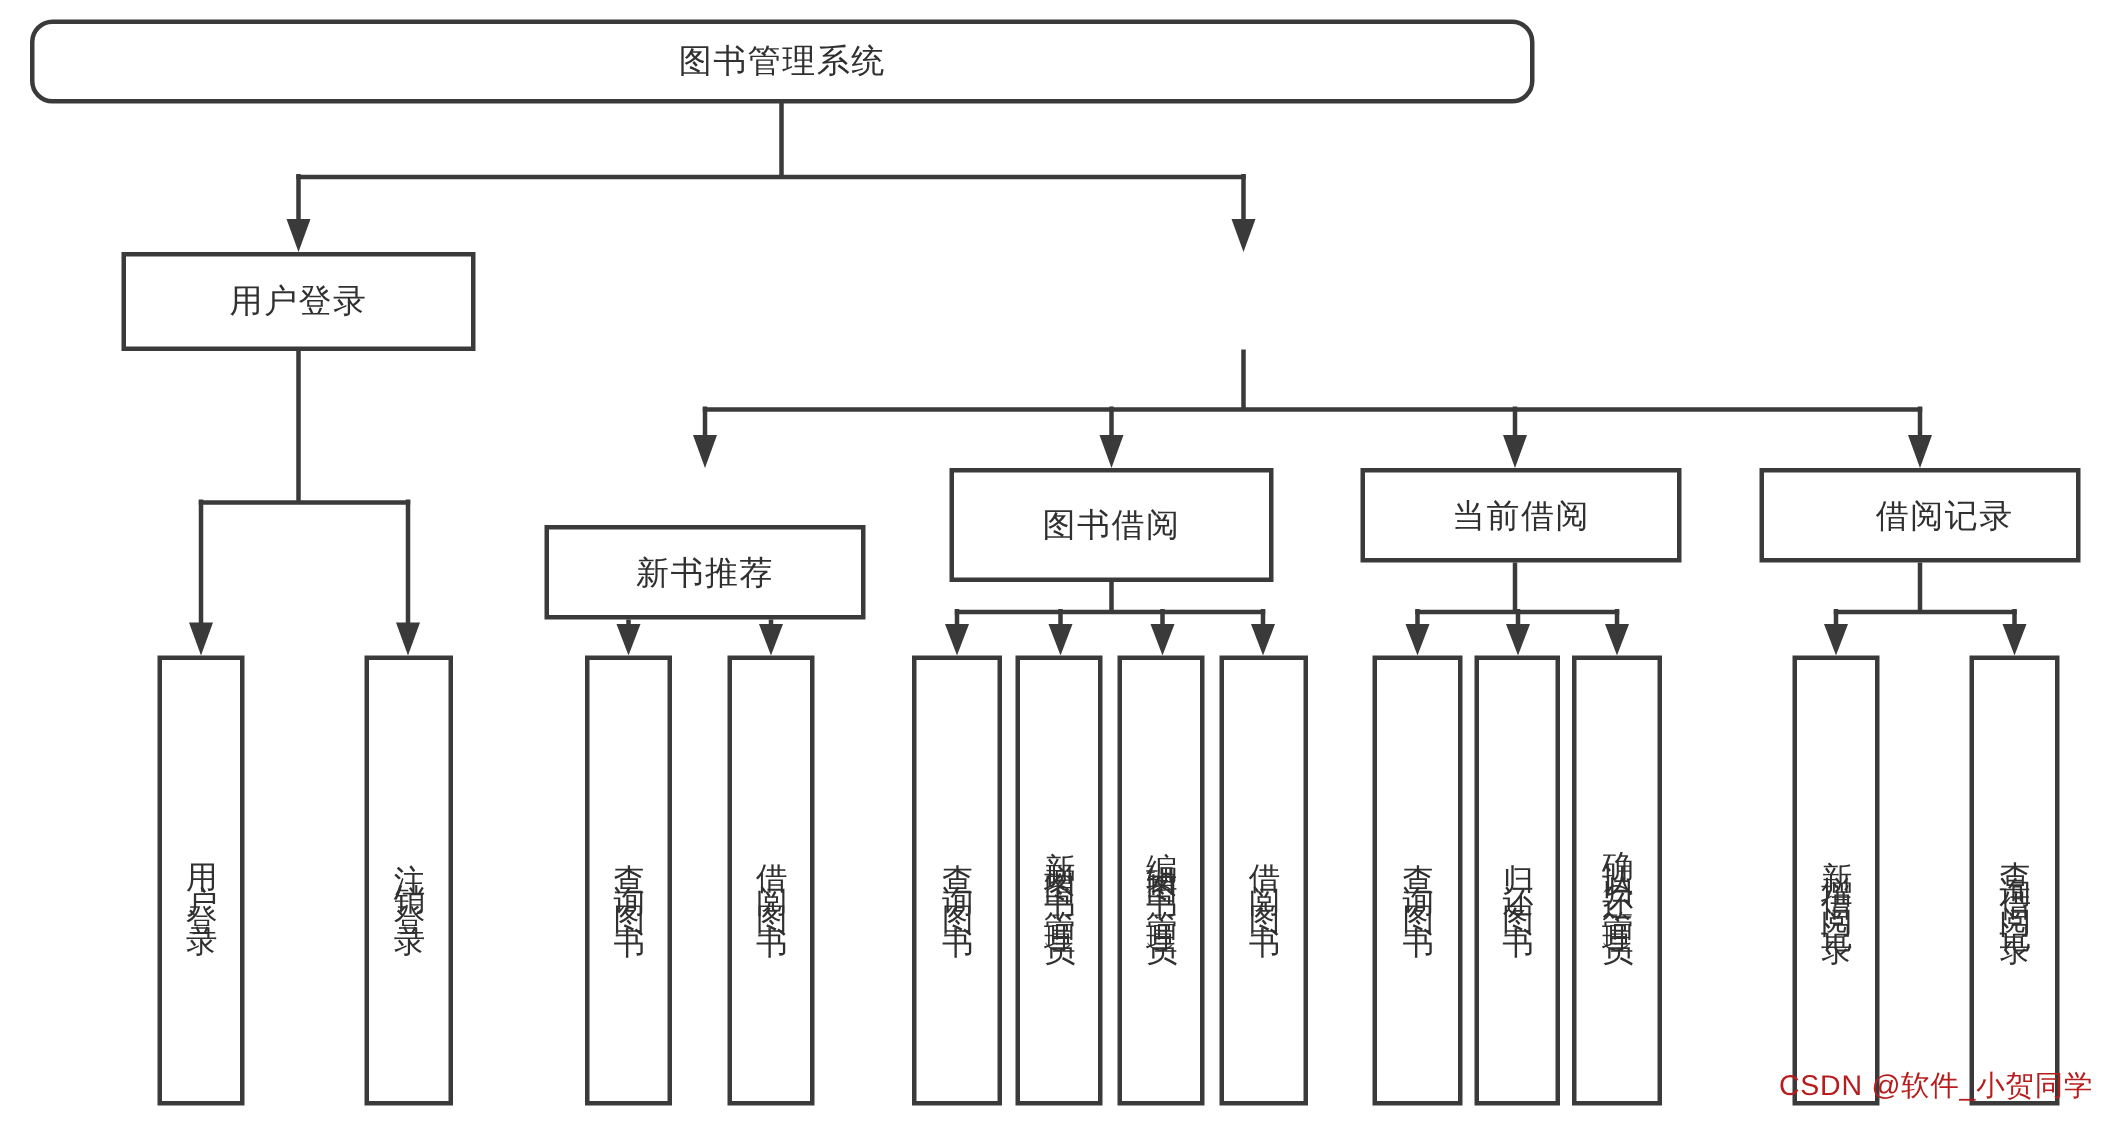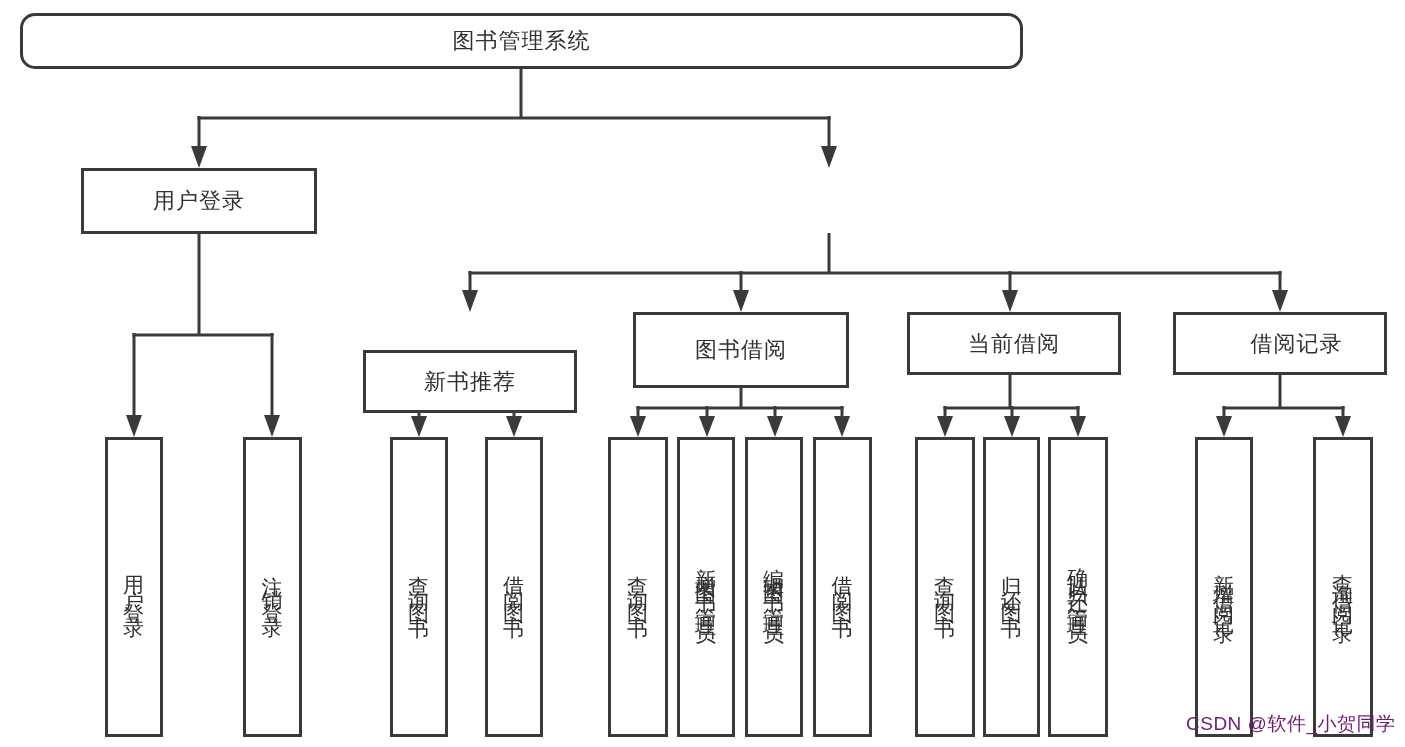--- a/index.html
+++ b/index.html
@@ -16,21 +16,21 @@
   .hlabel{font-size:22px;color:#303030;letter-spacing:1px;white-space:nowrap;}
   .vert span{
     writing-mode:vertical-rl;text-orientation:mixed;
     font-size:21px;color:#303030;letter-spacing:14px;line-height:1;
     white-space:nowrap;
   }
   .vert.v6 span{letter-spacing:10px;}
   .vert.v9 span{letter-spacing:8px;}
   #watermark{
     position:absolute;left:1186px;top:711px;z-index:2;
-    font-size:19px;color:#701a75;white-space:nowrap;letter-spacing:0.5px;
+    font-size:19px;color:#b91c1c;white-space:nowrap;letter-spacing:0.5px;
   }
 </style>
 </head>
 <body>
 
 <div id="stage">
 
   <svg id="wires" width="1405" height="747" stroke="#3a3a3a" stroke-width="3" fill="#3a3a3a">
 
     <line x1="521" y1="68" x2="521" y2="118"></line>

